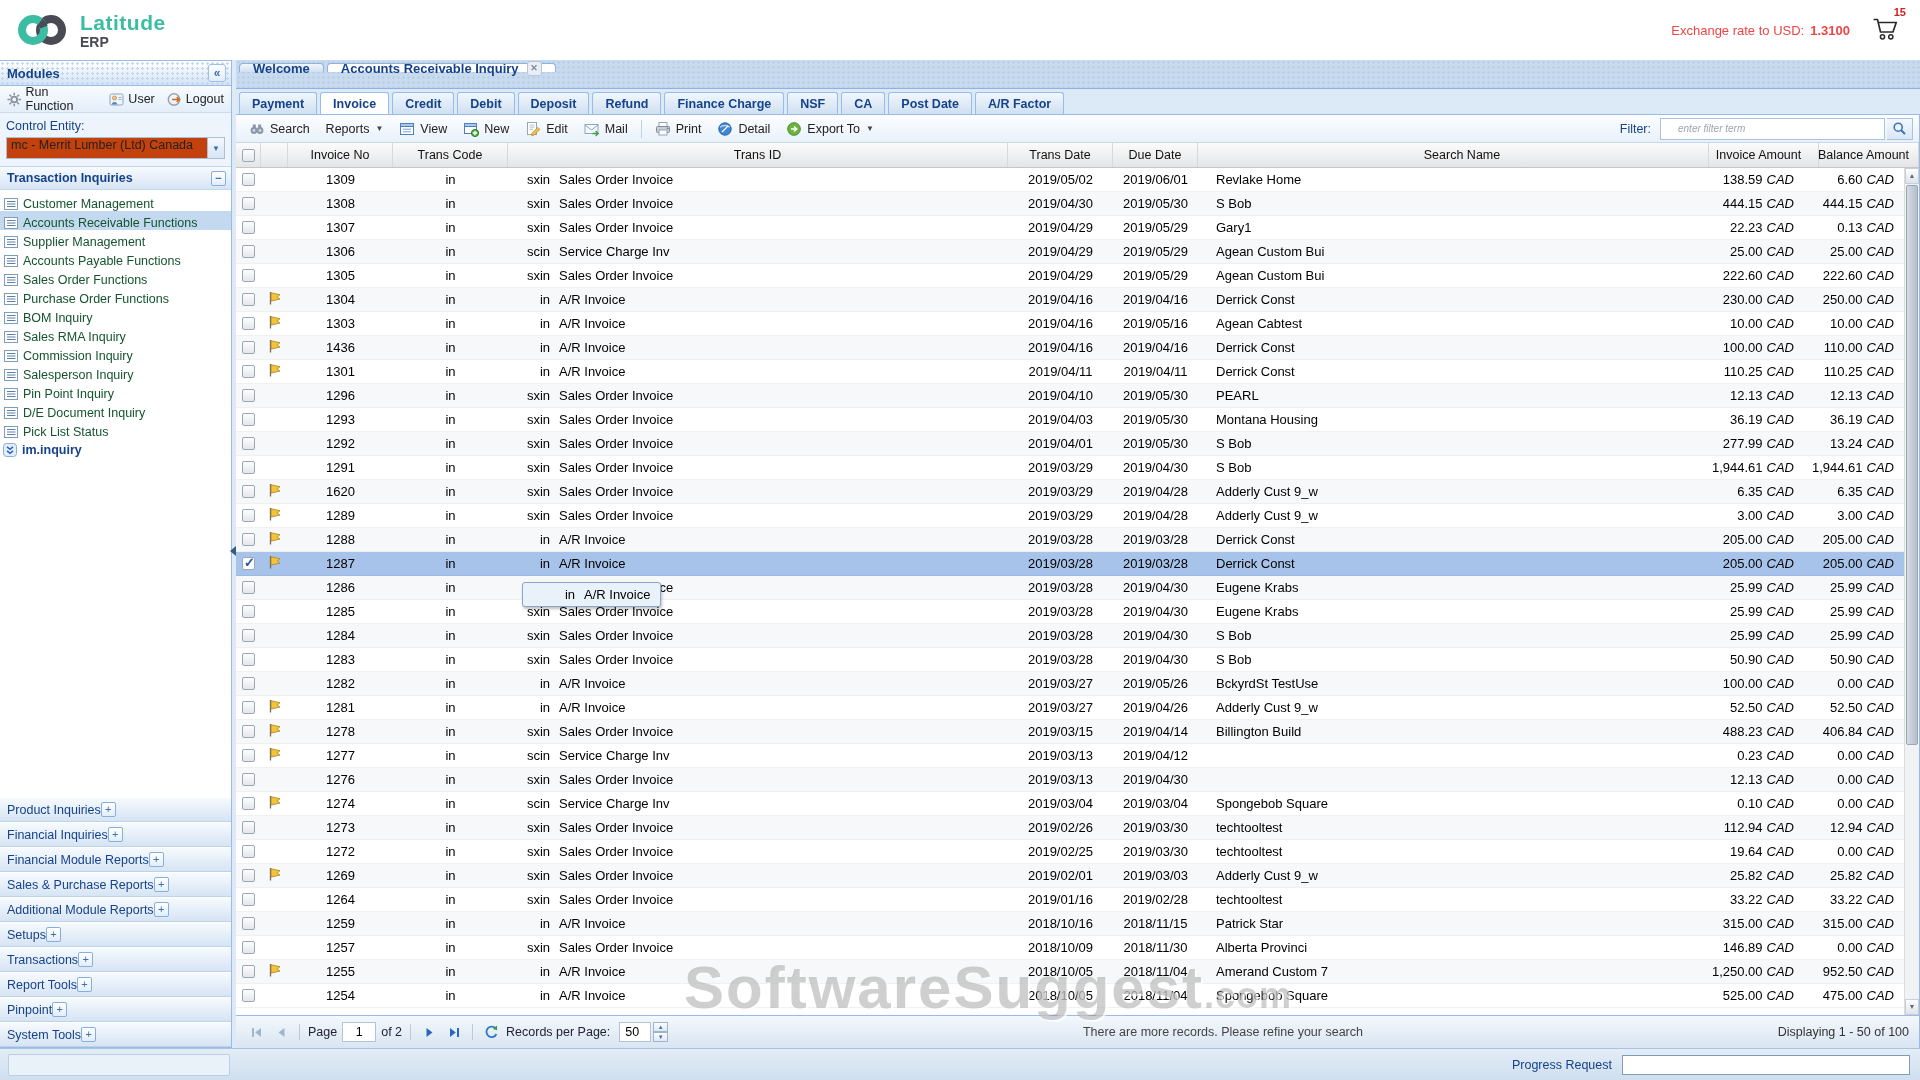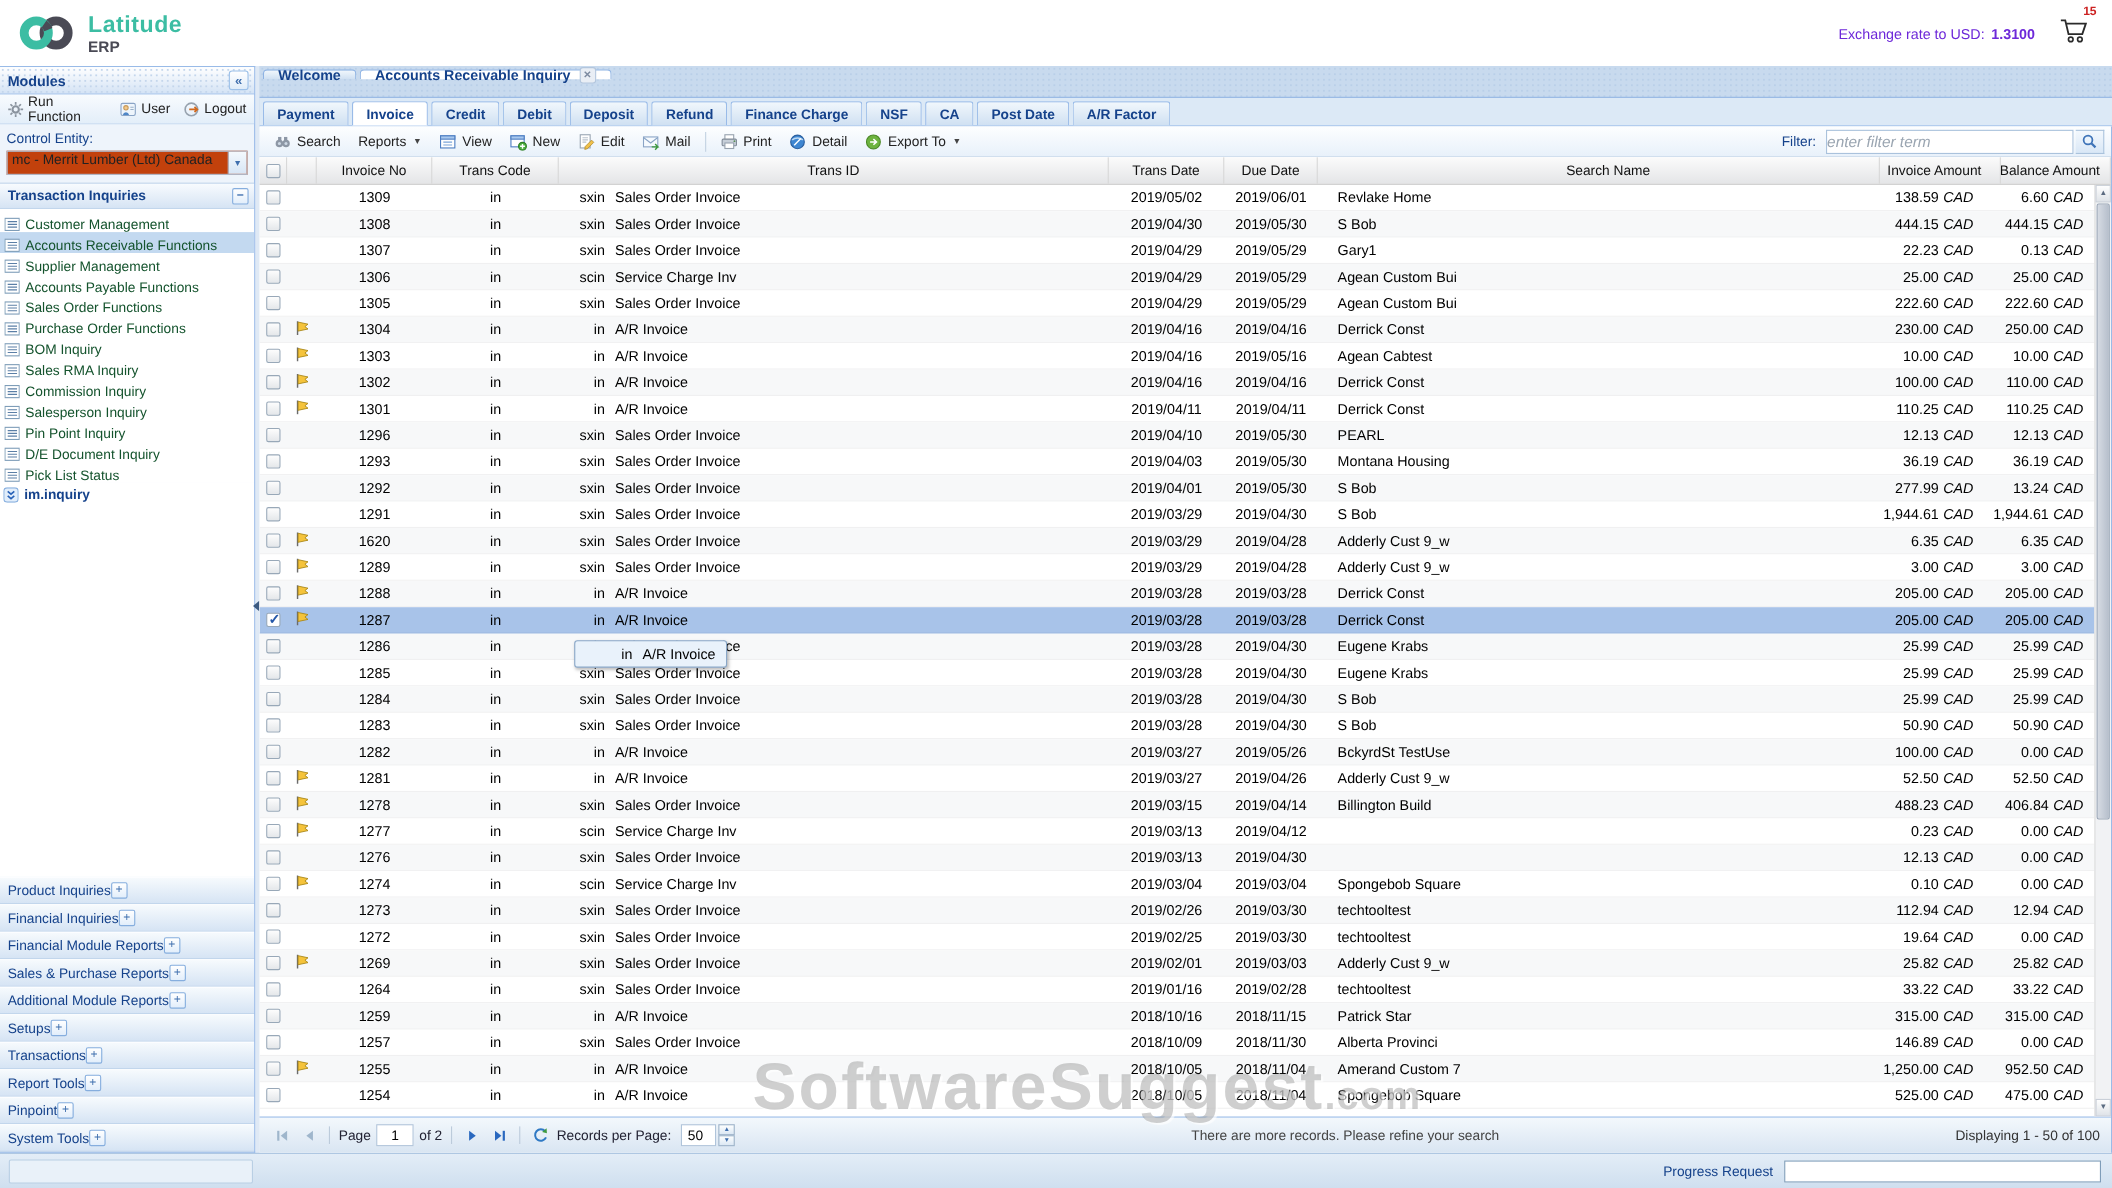--- a/index.html
+++ b/index.html
@@ -6,21 +6,21 @@
   body { font-family:"Liberation Sans", sans-serif; background:#dfe9f5; }
   .app { width:1920px; height:1080px; position:relative; background:#dfe9f5; overflow:hidden; }
 
   
   .topbar { height:60px; background:#fff; display:flex; align-items:center; justify-content:space-between; padding:0 14px 0 10px; }
   .logo-wrap { display:flex; align-items:center; }
   .brand { margin-left:6px; display:flex; flex-direction:column; line-height:1; }
   .brand-lat { font-size:21px; font-weight:bold; color:#3cbda3; letter-spacing:.5px; }
   .brand-erp { font-size:14px; font-weight:bold; color:#4a4a55; margin-top:2px; }
   .top-right { display:flex; align-items:center; gap:22px; }
-  .fx { font-size:13px; color:#6d28d9; }
+  .fx { font-size:13px; color:#ef4444; }
   .fx b { margin-left:6px; font-weight:bold; }
   .cart { position:relative; margin-right:6px; }
   .cart-badge { position:absolute; top:-10px; right:-6px; color:#cc2222; font-size:11px; font-weight:bold; }
 
   
   .main { display:flex; height:988px; }
 
   
   .sidebar { width:232px; display:flex; flex-direction:column; background:#eef4fb; border:1px solid #99bbe8; border-left:none; margin-right:4px; }
   .panel-header { height:25px; display:flex; align-items:center; justify-content:space-between; padding:0 5px 0 7px;
@@ -60,21 +60,21 @@
   .subtab.active { background:#fff; }
   .content-frame { flex:1; display:flex; flex-direction:column; border-right:1px solid #99bbe8; background:#fff; }
 
   
   .toolbar { height:28px; display:flex; align-items:center; gap:2px; padding:0 6px; background:linear-gradient(#fdfeff,#e8f1fa); border-bottom:1px solid #c7d8ea; }
   .tbtn { display:flex; align-items:center; gap:5px; padding:2px 7px; border-radius:3px; font-size:12.5px; color:#222; cursor:pointer; }
   .caret { font-size:8px; color:#444; margin-left:1px; }
   .tsep { width:1px; height:18px; background:#c3d2e2; margin:0 4px; }
   .tspacer { flex:1; }
   .filter-label { font-size:12.5px; color:#15428b; margin-right:7px; }
-  .filter-input { width:225px; height:22px; border:1px solid #aac2dc; padding:0 0; font-size:14px; font-family:"Liberation Sans",sans-serif; color:#0369a1; }
+  .filter-input { width:225px; height:22px; border:1px solid #aac2dc; padding:0 17px; font-size:10px; font-family:"Liberation Sans",sans-serif; color:#0369a1; }
   .filter-input::placeholder { color:#9aa5b1; font-style:italic; }
   .filter-btn { width:26px; height:22px; border:1px solid #aac2dc; border-left:none; background:linear-gradient(#f3f8fd,#d9e7f6); display:flex; align-items:center; justify-content:center; cursor:pointer; }
 
   
   .grid { flex:1; display:flex; flex-direction:column; background:#fff; }
   .grid-header { height:25px; display:flex; background:linear-gradient(#fbfbfb,#e4e5e7); border-bottom:1px solid #c5c5c5; font-size:12.5px; color:#111; }
   .grid-header .h { display:flex; align-items:center; justify-content:center; border-right:1px solid #d8d8d8; overflow:hidden; white-space:nowrap; cursor:pointer; }
   .grid-body { position:relative; flex:1; overflow:hidden; }
   .rows { position:absolute; left:0; top:0; right:15px; }
   .row { height:24px; display:flex; background:#fff; border-bottom:1px solid #f0f0f1; font-size:13px; color:#000; cursor:pointer; }
@@ -677,21 +677,21 @@
                 <div class="row alt">
                   <div class="c col-checkbox">
                     <span class="checkbox"></span>
                   </div>
                   <div class="c col-flag">
                     <span><svg width="15" height="14" viewBox="0 0 15 14">
                         <line x1="3.5" y1="1" x2="3.5" y2="13.5" stroke="#6b6b6b" stroke-width="1.3"></line>
                         <path d="M4 1.8 L13 3.7 L10.2 5.9 L13 8.1 L4 10 Z" fill="#f5c33b" stroke="#a98617" stroke-width="0.8"></path>
                       </svg></span>
                   </div>
-                  <div class="c col-invoice_no">1302</div>
+                  <div class="c col-invoice_no">1436</div>
                   <div class="c col-trans_code">in</div>
                   <div class="c col-trans_id">
                     <span class="tid-code">in</span>
                     <span class="tid-desc">A/R Invoice</span>
                   </div>
                   <div class="c col-trans_date">2019/04/16</div>
                   <div class="c col-due_date">2019/04/16</div>
                   <div class="c col-search_name">Derrick Const</div>
                   <div class="c col-invoice_amount amt">100.00<i>CAD</i></div>
                   <div class="c col-balance_amount amt">110.00<i>CAD</i></div>

